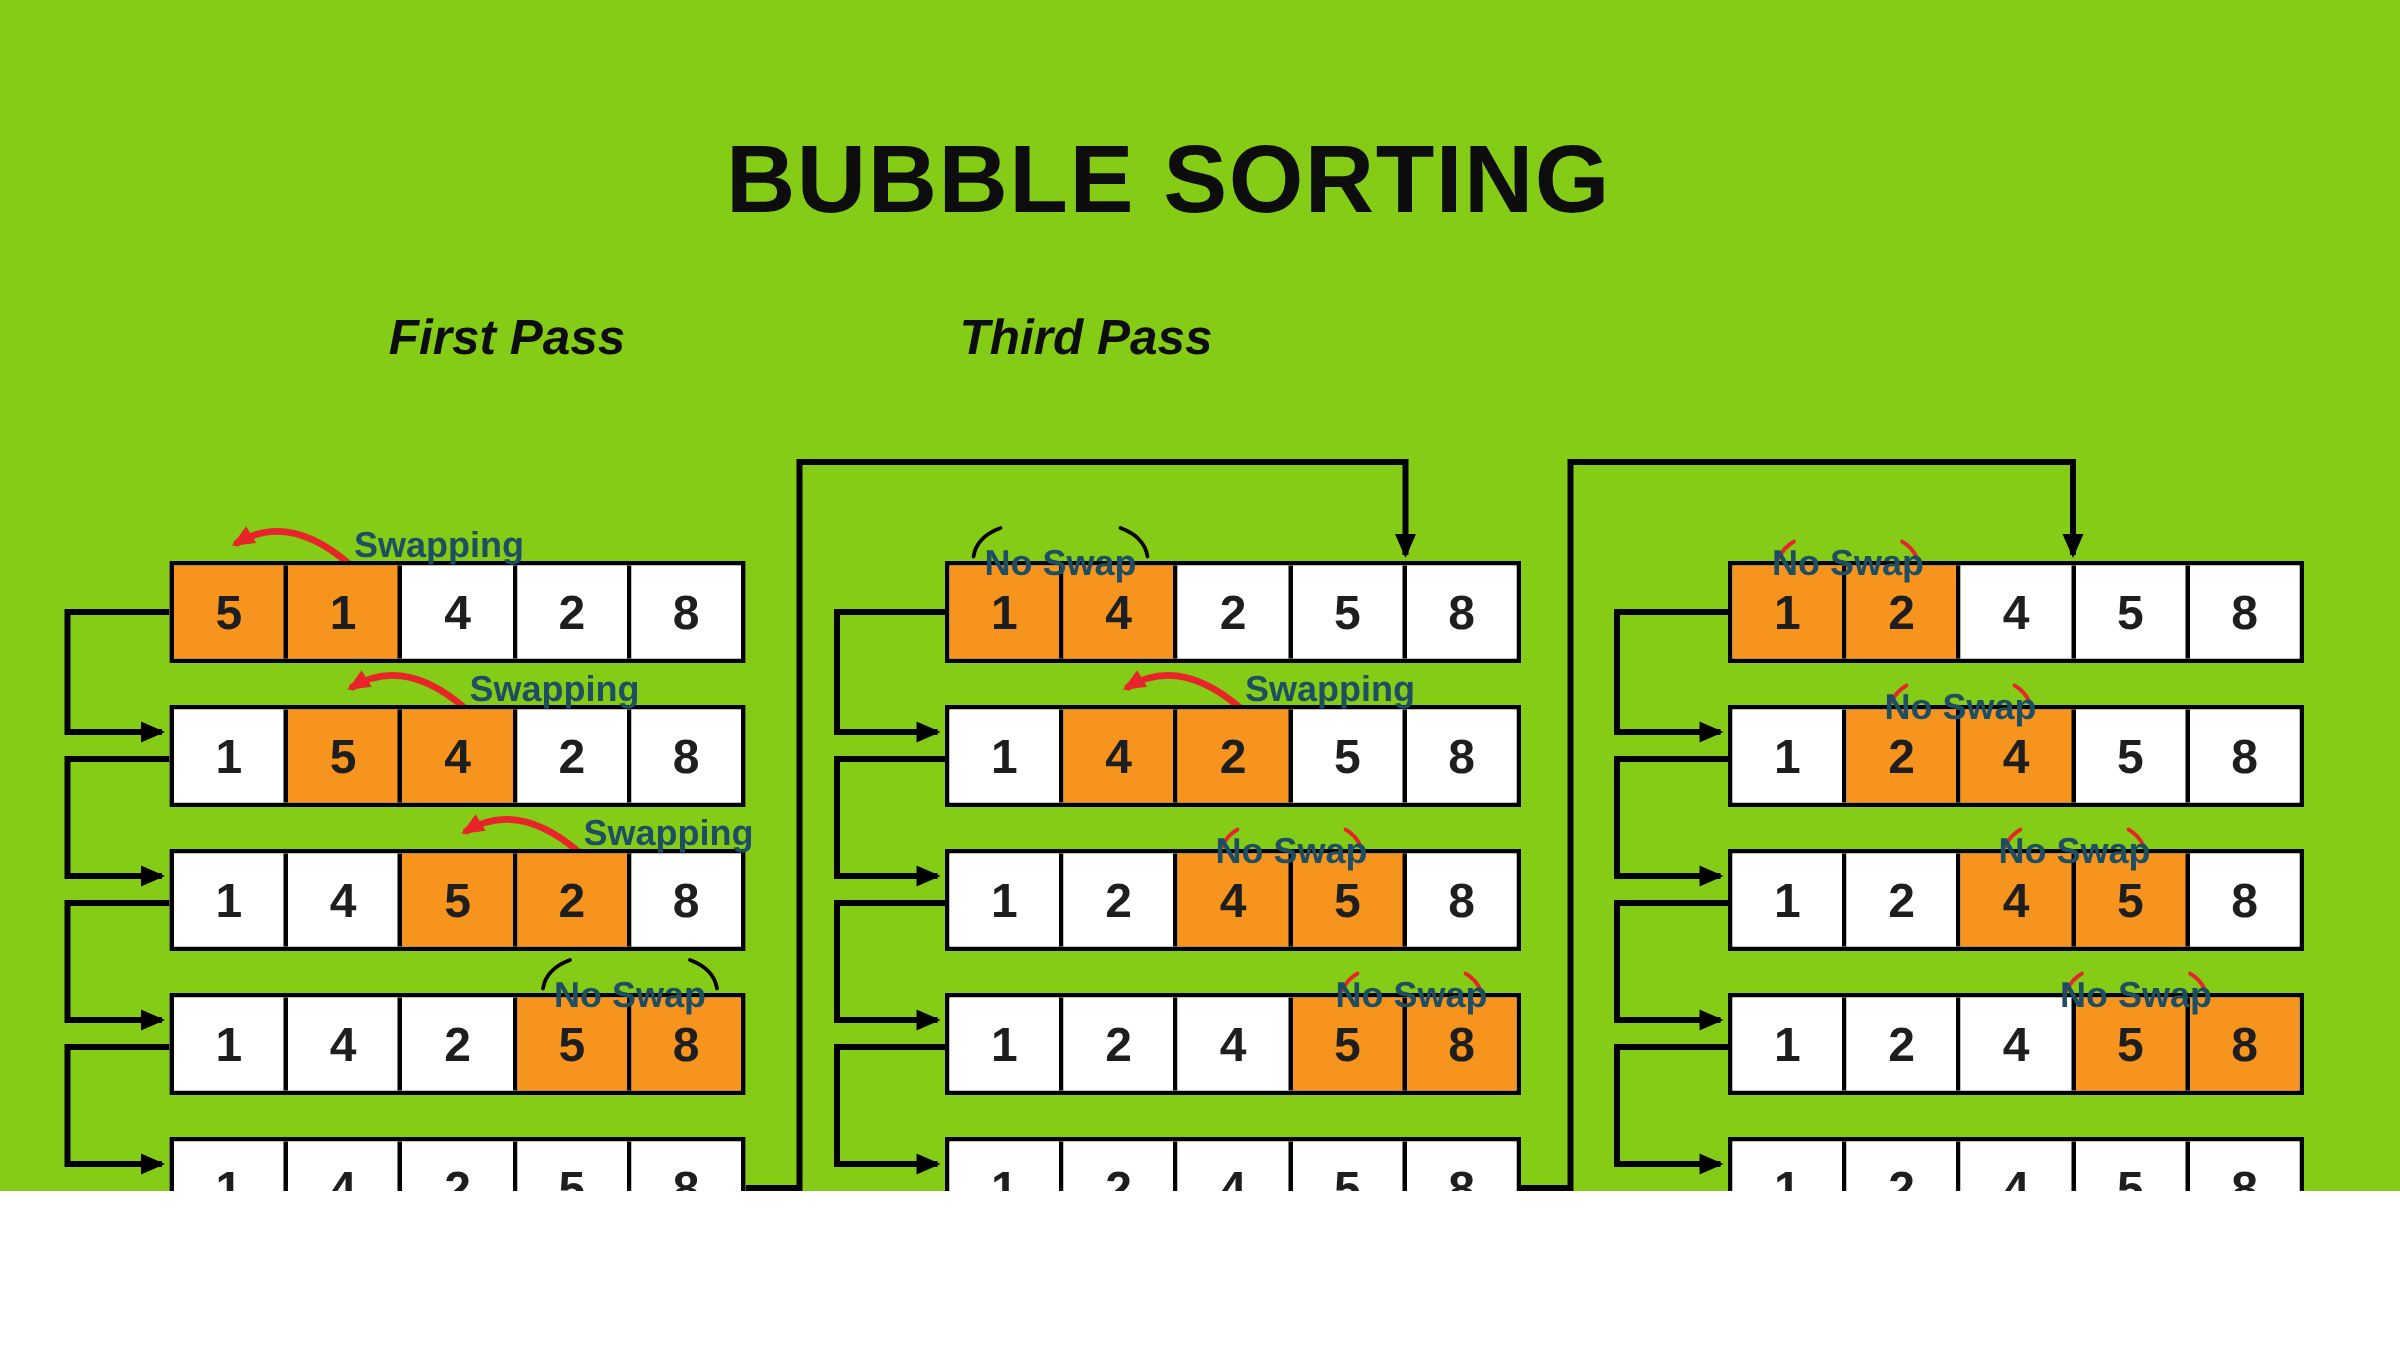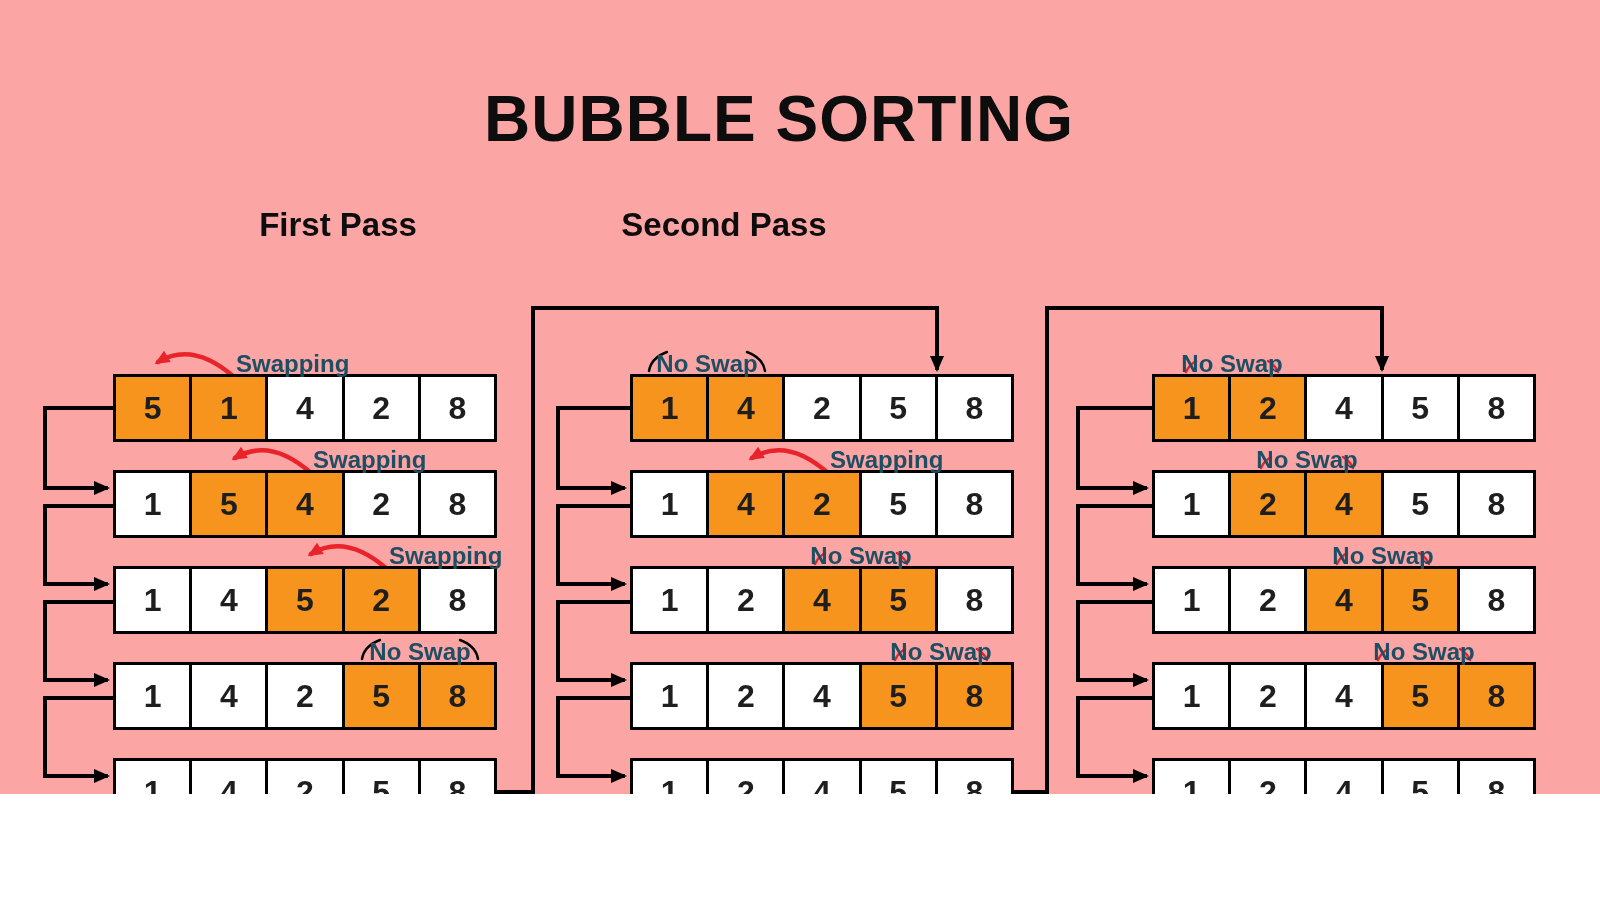--- a/index.html
+++ b/index.html
@@ -1,53 +1,53 @@
 <!DOCTYPE html>
 <html><head>
 <meta charset="utf-8">
 <style>
   html,body{margin:0;padding:0;background:#ffffff;}
   #canvas{
-    position:relative;width:1600px;height:794px;background:#fca5a5;overflow:hidden;
+    position:relative;width:1600px;height:794px;background:#84cc16;overflow:hidden;
     font-family:"Liberation Sans","DejaVu Sans",sans-serif;
   }
   .title{
     position:absolute;left:779px;top:82px;transform:translateX(-50%);
     font-size:64px;font-weight:800;letter-spacing:1px;color:#0d0d0d;white-space:nowrap;
   }
   .pass-heading{
     position:absolute;transform:translateX(-50%);top:206px;
-    font-size:33px;font-weight:800;color:#0d0d0d;white-space:nowrap;
+    font-size:33px;font-weight:800;color:#0d0d0d;white-space:nowrap;font-style:italic;
   }
   .row{
     position:absolute;display:flex;box-sizing:border-box;
     width:384px;height:68px;border:3px solid #000;background:#fff;
   }
   .cell{
     flex:1;display:flex;align-items:center;justify-content:center;
     border-right:3px solid #000;box-sizing:border-box;
     font-size:32px;font-weight:bold;color:#1e1e1e;background:#fff;
   }
   .cell:last-child{border-right:none;}
   .cell.hl{background:#F7941D;}
   .ann{
     position:absolute;font-size:24px;font-weight:bold;color:#1D4E63;white-space:nowrap;
   }
-  .ann.centered{transform:translateX(-50%);}
+  .ann.centered{transform:translateX(-50%);margin-top:12px;}
   svg.overlay{position:absolute;left:0;top:0;pointer-events:none;}
 </style>
 </head>
 <body>
 
 <div id="canvas">
 
   <div class="title">BUBBLE SORTING</div>
 
   <div class="pass-heading" style="left:338px">First Pass</div>
-  <div class="pass-heading" style="left:724px">Second Pass</div>
+  <div class="pass-heading" style="left:724px">Third Pass</div>
 
   <svg class="overlay" width="1600" height="900" viewBox="0 0 1600 900">
     <defs>
       <marker id="mb" markerUnits="userSpaceOnUse" markerWidth="18" markerHeight="16" refX="15" refY="8" orient="auto">
         <path d="M1,1 L17,8 L1,15 Z" fill="#000000"></path>
       </marker>
       <marker id="mr" markerUnits="userSpaceOnUse" markerWidth="17" markerHeight="15" refX="12" refY="7.5" orient="auto">
         <path d="M1,1 L16,7.5 L1,14 Z" fill="#E8232A"></path>
       </marker>
     </defs>

